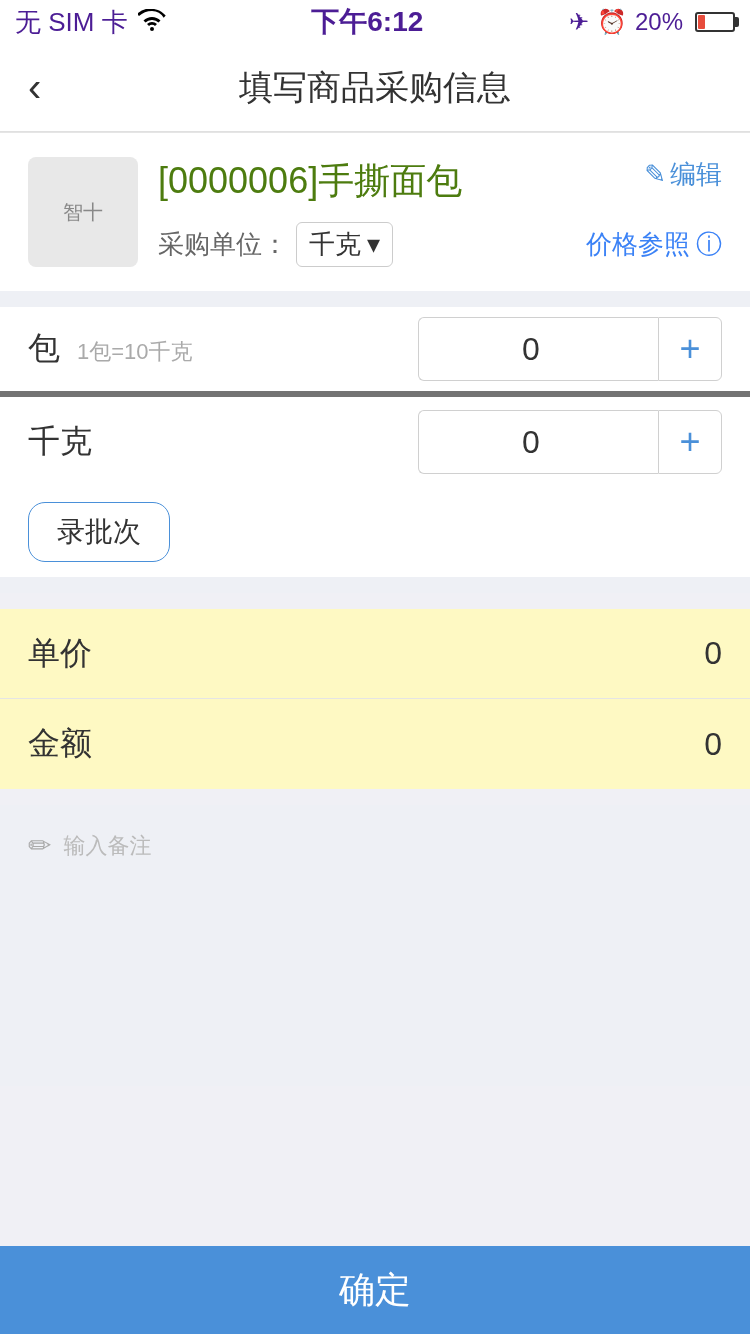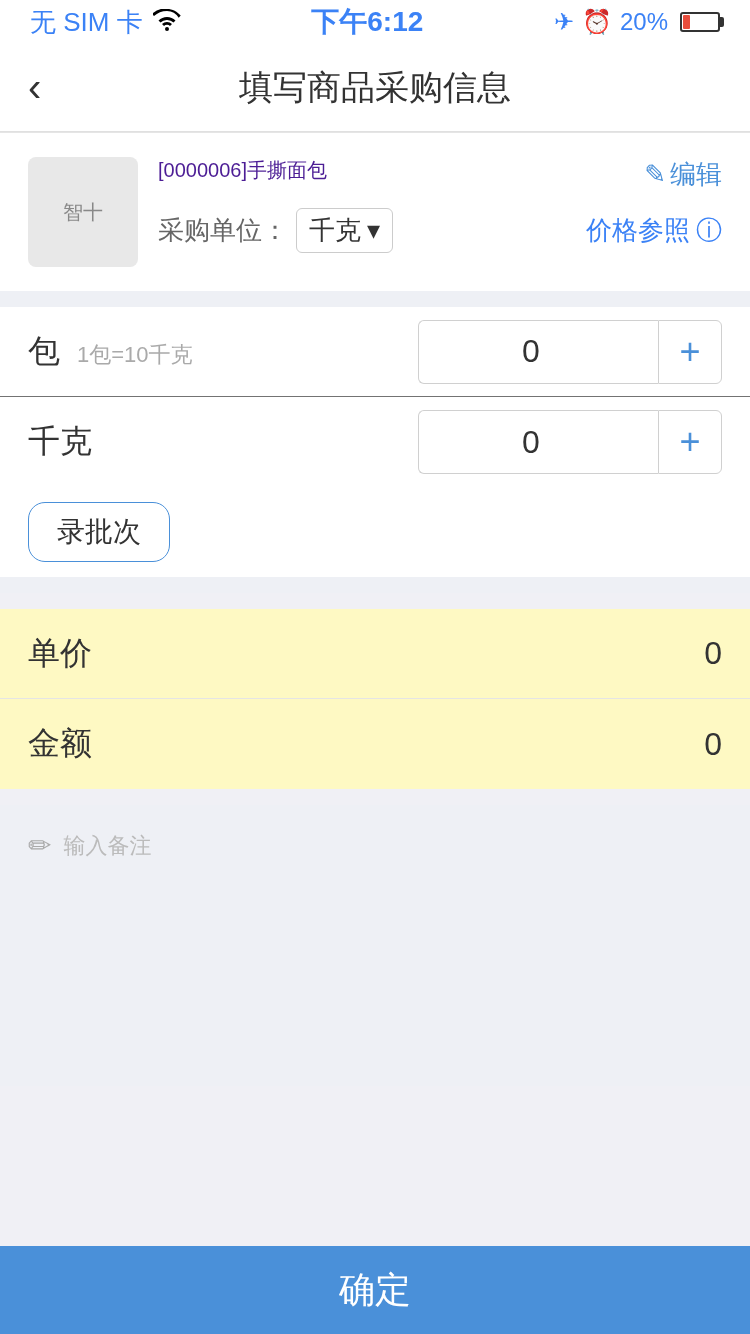--- a/index.html
+++ b/index.html
@@ -13,23 +13,23 @@
       font-size: 28px;
     }
 
     
     .status-bar {
       background: #fff;
       height: 44px;
       display: flex;
       align-items: center;
       justify-content: space-between;
-      padding: 0 30px;
+      padding: 0 15px;
       font-size: 26px;
-      color: #3b82f6;
+      color: #4c1d95;
     }
     .status-left { display: flex; align-items: center; gap: 10px; }
     .status-center { font-weight: 600; font-size: 28px; }
     .status-right { display: flex; align-items: center; gap: 8px; font-size: 24px; }
     .battery-icon {
       display: inline-block;
       width: 40px;
       height: 20px;
       border: 2px solid #333;
       border-radius: 3px;
@@ -107,22 +107,22 @@
     .product-info {
       flex: 1;
     }
     .product-header {
       display: flex;
       justify-content: space-between;
       align-items: flex-start;
       margin-bottom: 16px;
     }
     .product-name {
-      font-size: 20px;
-      color: #4c1d95;
+      font-size: 36px;
+      color: #4d7c0f;
       font-weight: 400;
     }
     .edit-btn {
       color: #4a90d9;
       font-size: 26px;
       display: flex;
       align-items: center;
       gap: 4px;
       cursor: pointer;
       white-space: nowrap;
@@ -169,21 +169,21 @@
     
     .input-section {
       background: #fff;
     }
     .input-row {
       display: flex;
       align-items: center;
       justify-content: space-between;
       padding: 0 28px;
       height: 90px;
-      border-bottom: 1px solid #737373;
+      border-bottom: 6px solid #737373;
     }
     .input-row:last-child {
       border-bottom: none;
     }
     .row-label {
       font-size: 32px;
       color: #333;
     }
     .row-sub {
       font-size: 22px;

